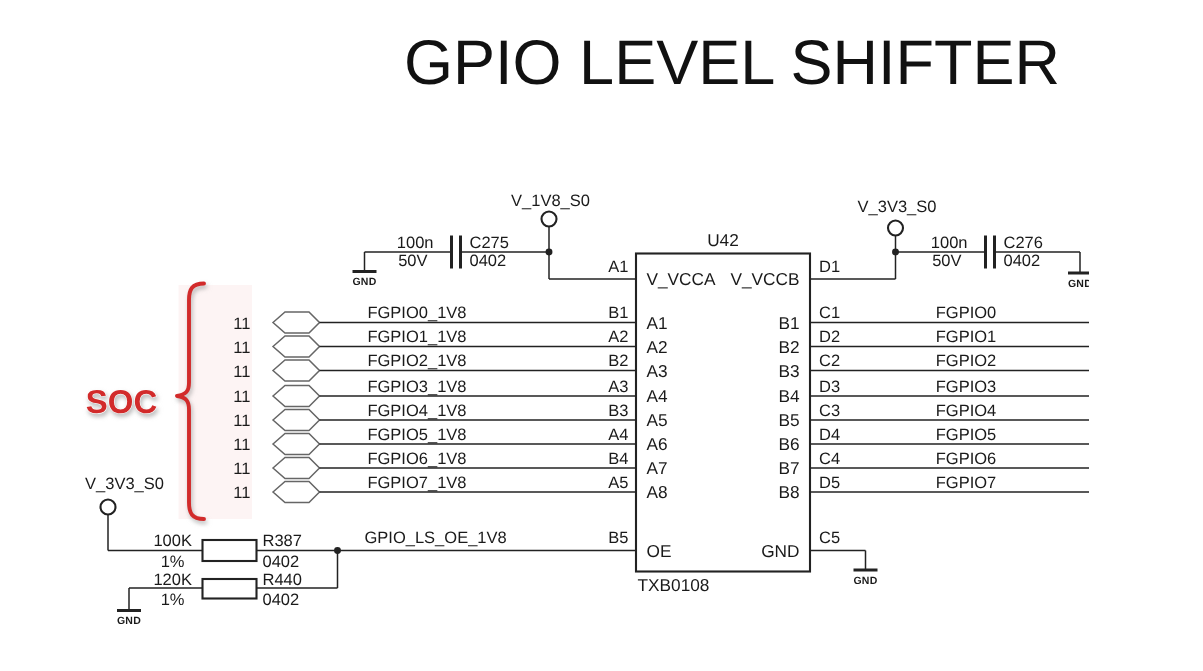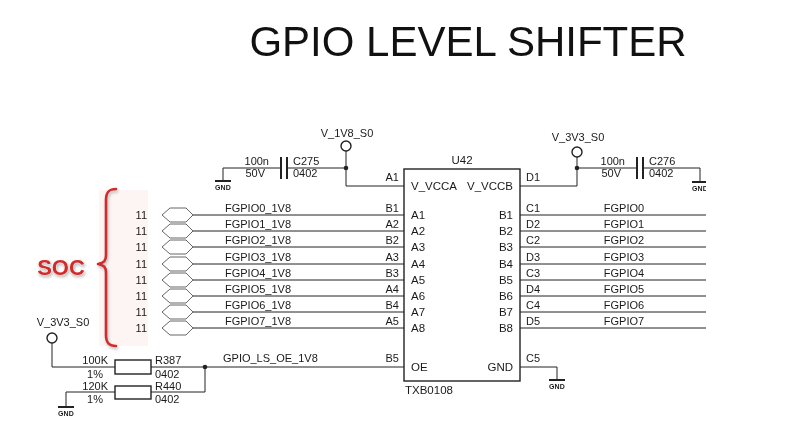--- a/index.html
+++ b/index.html
@@ -1,16 +1,16 @@
 <!DOCTYPE html>
 <html><head>
 <meta charset="utf-8">
 <style>
   html,body{margin:0;padding:0;background:#ffffff;}
-  #schematic{position:relative;width:706px;height:447px;background:#ffffff;overflow:hidden;}
+  #schematic{position:relative;width:706px;height:447px;background:#ffffff;overflow:hidden;margin-left:20px;}
   svg{display:block;}
   svg text{font-family:"Liberation Sans",sans-serif;fill:#1a1a1a;}
   .t11{font-size:11px;}
   .t11b{font-size:11.5px;}
   .gnd-t{font-size:7px;font-weight:bold;letter-spacing:.2px;}
   .title-t{font-size:42px;fill:#111;}
   .soc-t{font-size:22px;font-weight:bold;fill:#d22b2b;stroke:#ffffff;stroke-width:.7px;paint-order:stroke;}
   .wire{stroke:#222;stroke-width:1;fill:none;}
   .plate{stroke:#222;stroke-width:2;fill:none;}
   .sym{stroke:#222;stroke-width:1.4;fill:#ffffff;}

